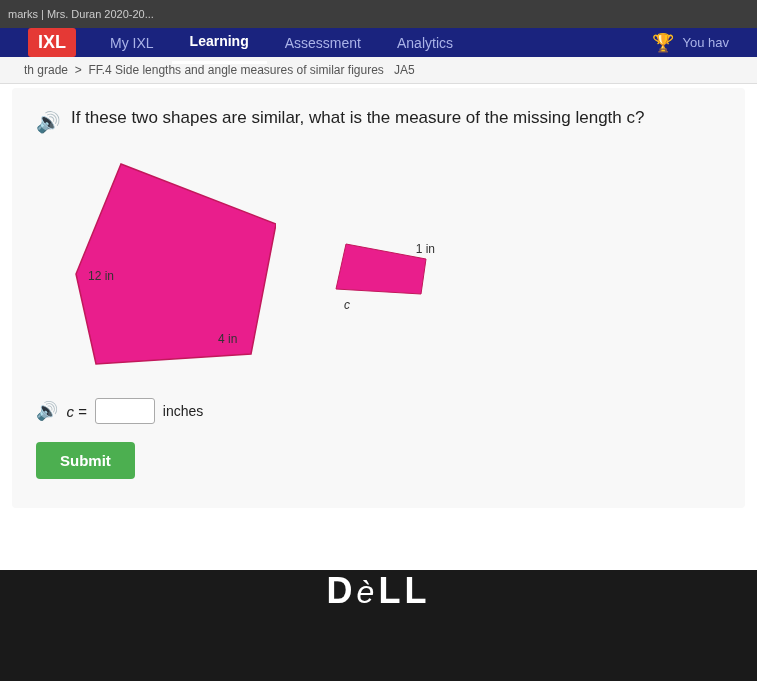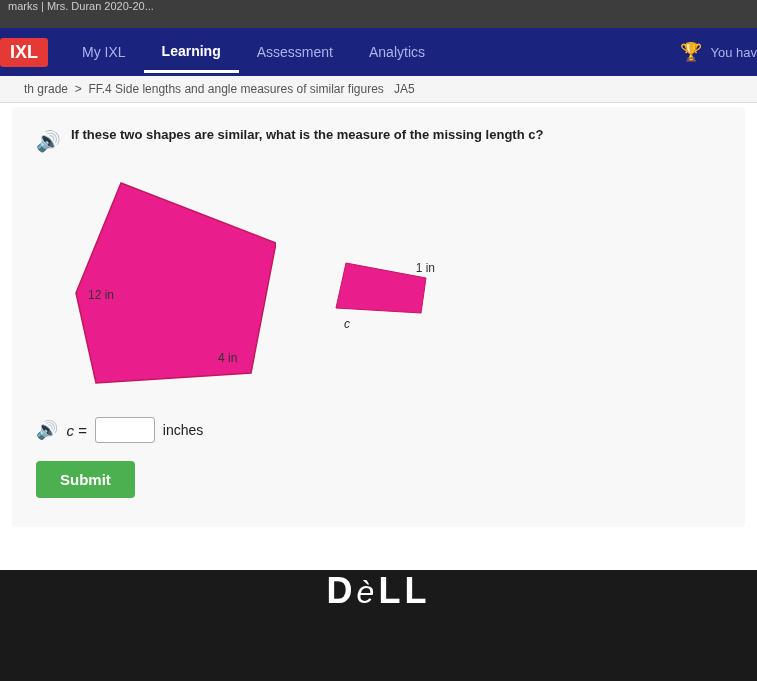--- a/index.html
+++ b/index.html
@@ -19,35 +19,36 @@
       height: 570px;
       background: #fff;
       overflow: hidden;
     }
 
     
     .browser-bar {
       height: 28px;
       background: #3d3d3d;
       display: flex;
+      align-items: center;
       padding: 0 8px;
       gap: 8px;
     }
     .browser-bar-text {
       color: #ccc;
       font-size: 11px;
     }
 
     
     .nav-bar {
-      height: 48px;
+      height: 29px;
       background: #1a237e;
       display: flex;
       align-items: center;
-      padding: 0 0;
+      padding: 0 28px;
       gap: 0;
     }
     .nav-logo {
       background: #e53935;
       color: #fff;
       font-weight: bold;
       font-size: 18px;
       padding: 4px 10px;
       margin-right: 16px;
       border-radius: 3px;
@@ -123,23 +124,23 @@
       gap: 10px;
       margin-bottom: 20px;
     }
     .speaker-icon {
       color: #1a237e;
       font-size: 20px;
       margin-top: 2px;
       cursor: pointer;
     }
     .question-text {
-      font-size: 13px;
+      font-size: 17px;
       color: #222;
-      font-weight: 700;
+      font-weight: 400;
     }
 
     
     .shapes-container {
       display: flex;
       align-items: flex-start;
       gap: 40px;
       margin-left: 30px;
       margin-bottom: 24px;
     }

